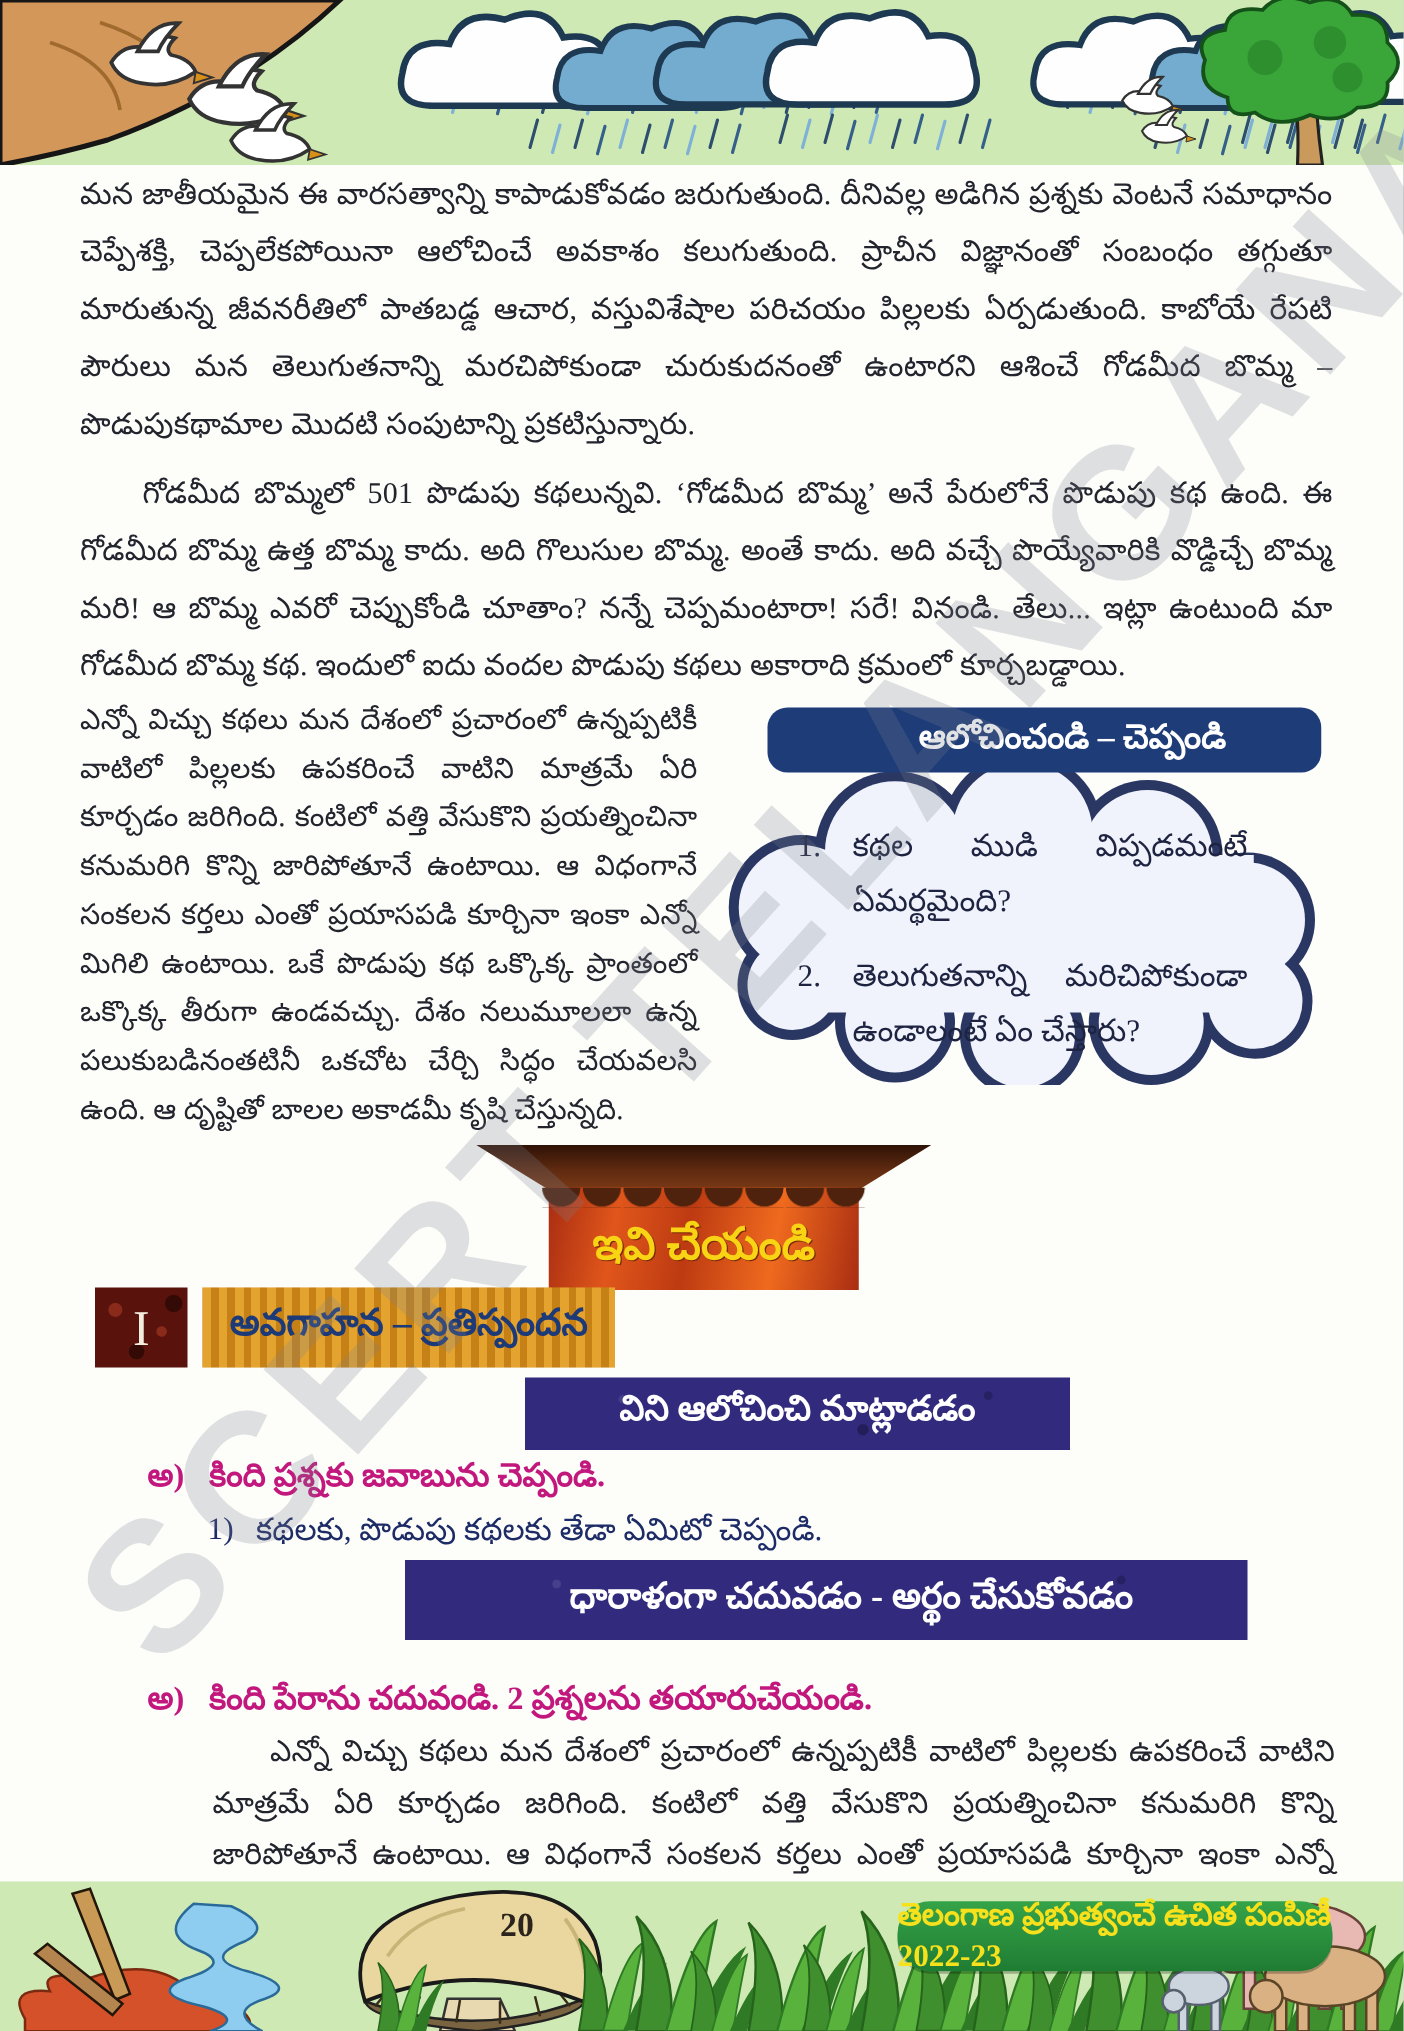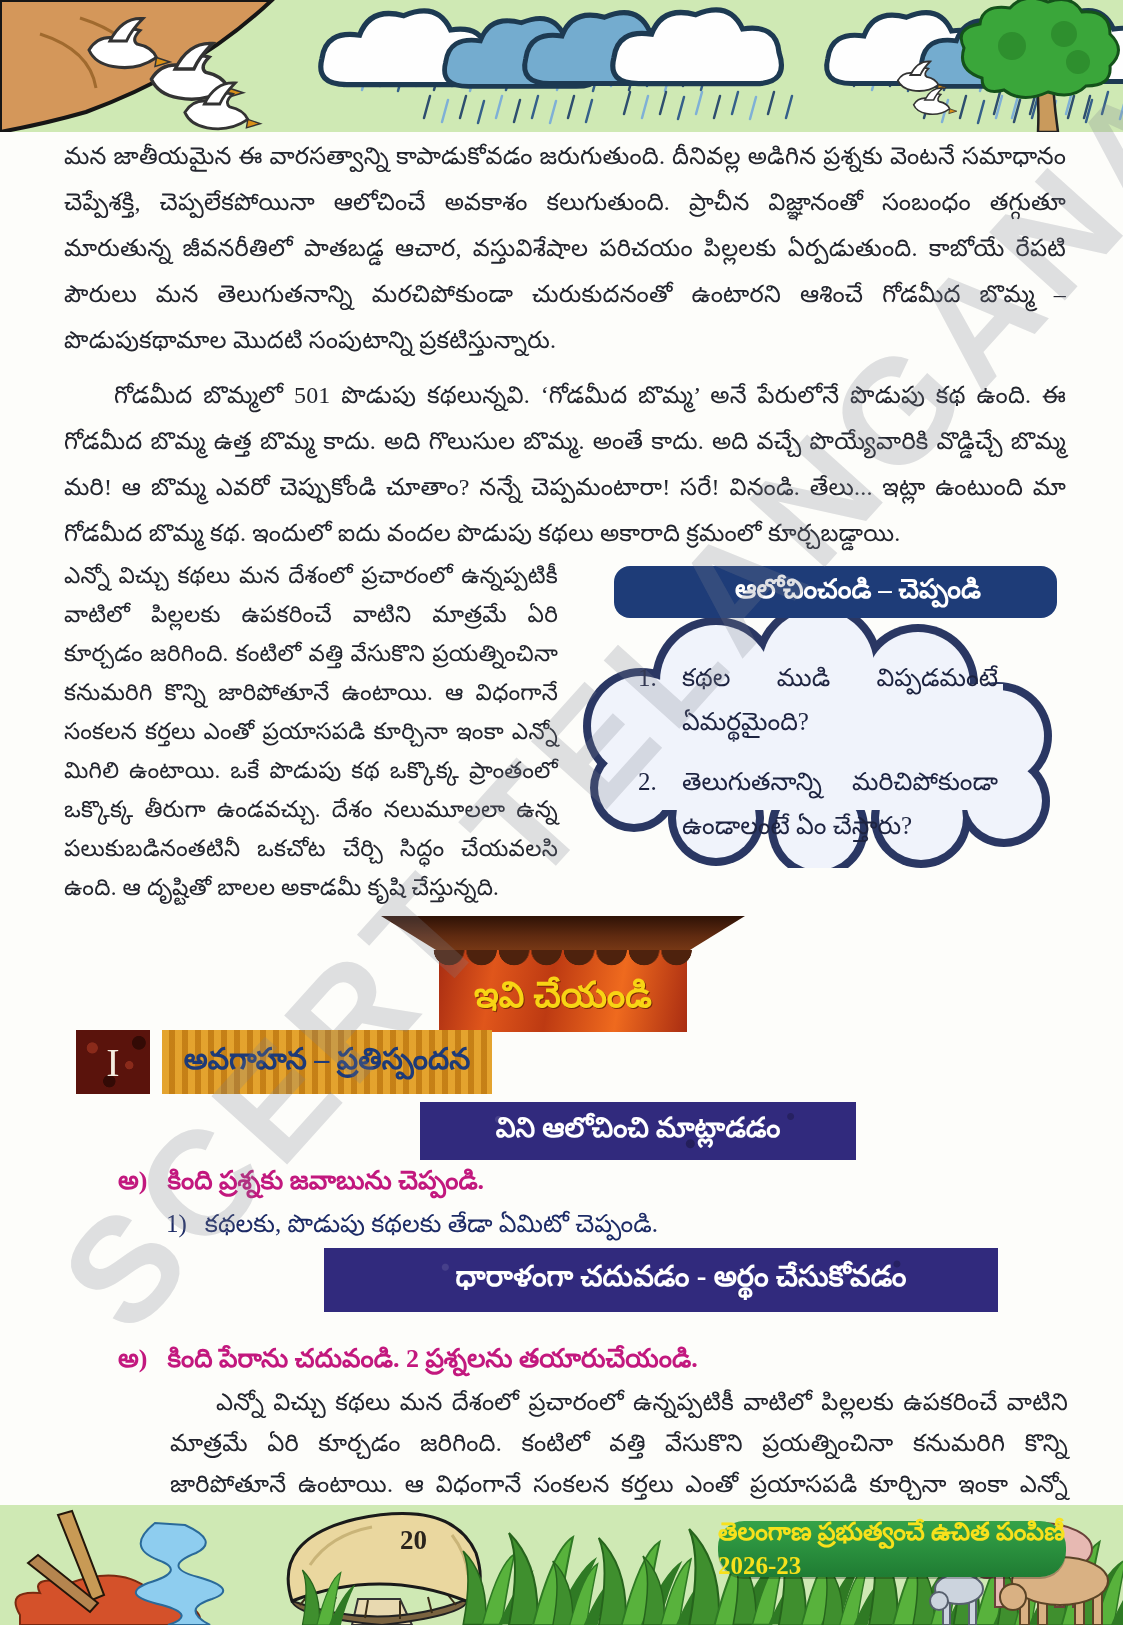--- a/index.html
+++ b/index.html
@@ -282,16 +282,16 @@
         </g>
         <g stroke="#57606e" stroke-width="2">
           <rect x="8" y="86" width="7" height="28" fill="#ccd4de"></rect>
             <rect x="34" y="86" width="7" height="28" fill="#ccd4de"></rect>
           <ellipse cx="24" cy="78" rx="24" ry="15" fill="#ccd4de"></ellipse>
           <circle cx="4" cy="90" r="9" fill="#ccd4de"></circle>
         </g>
       </g>
     </svg>
     <div class="page-num">20</div>
-    <div class="dist">తెలంగాణ ప్రభుత్వంచే ఉచిత పంపిణీ 2026-23</div>
+    <div class="dist">తెలంగాణ ప్రభుత్వంచే ఉచిత పంపిణీ 2022-23</div>
   </div>
 
 </div>
 
 </body></html>

